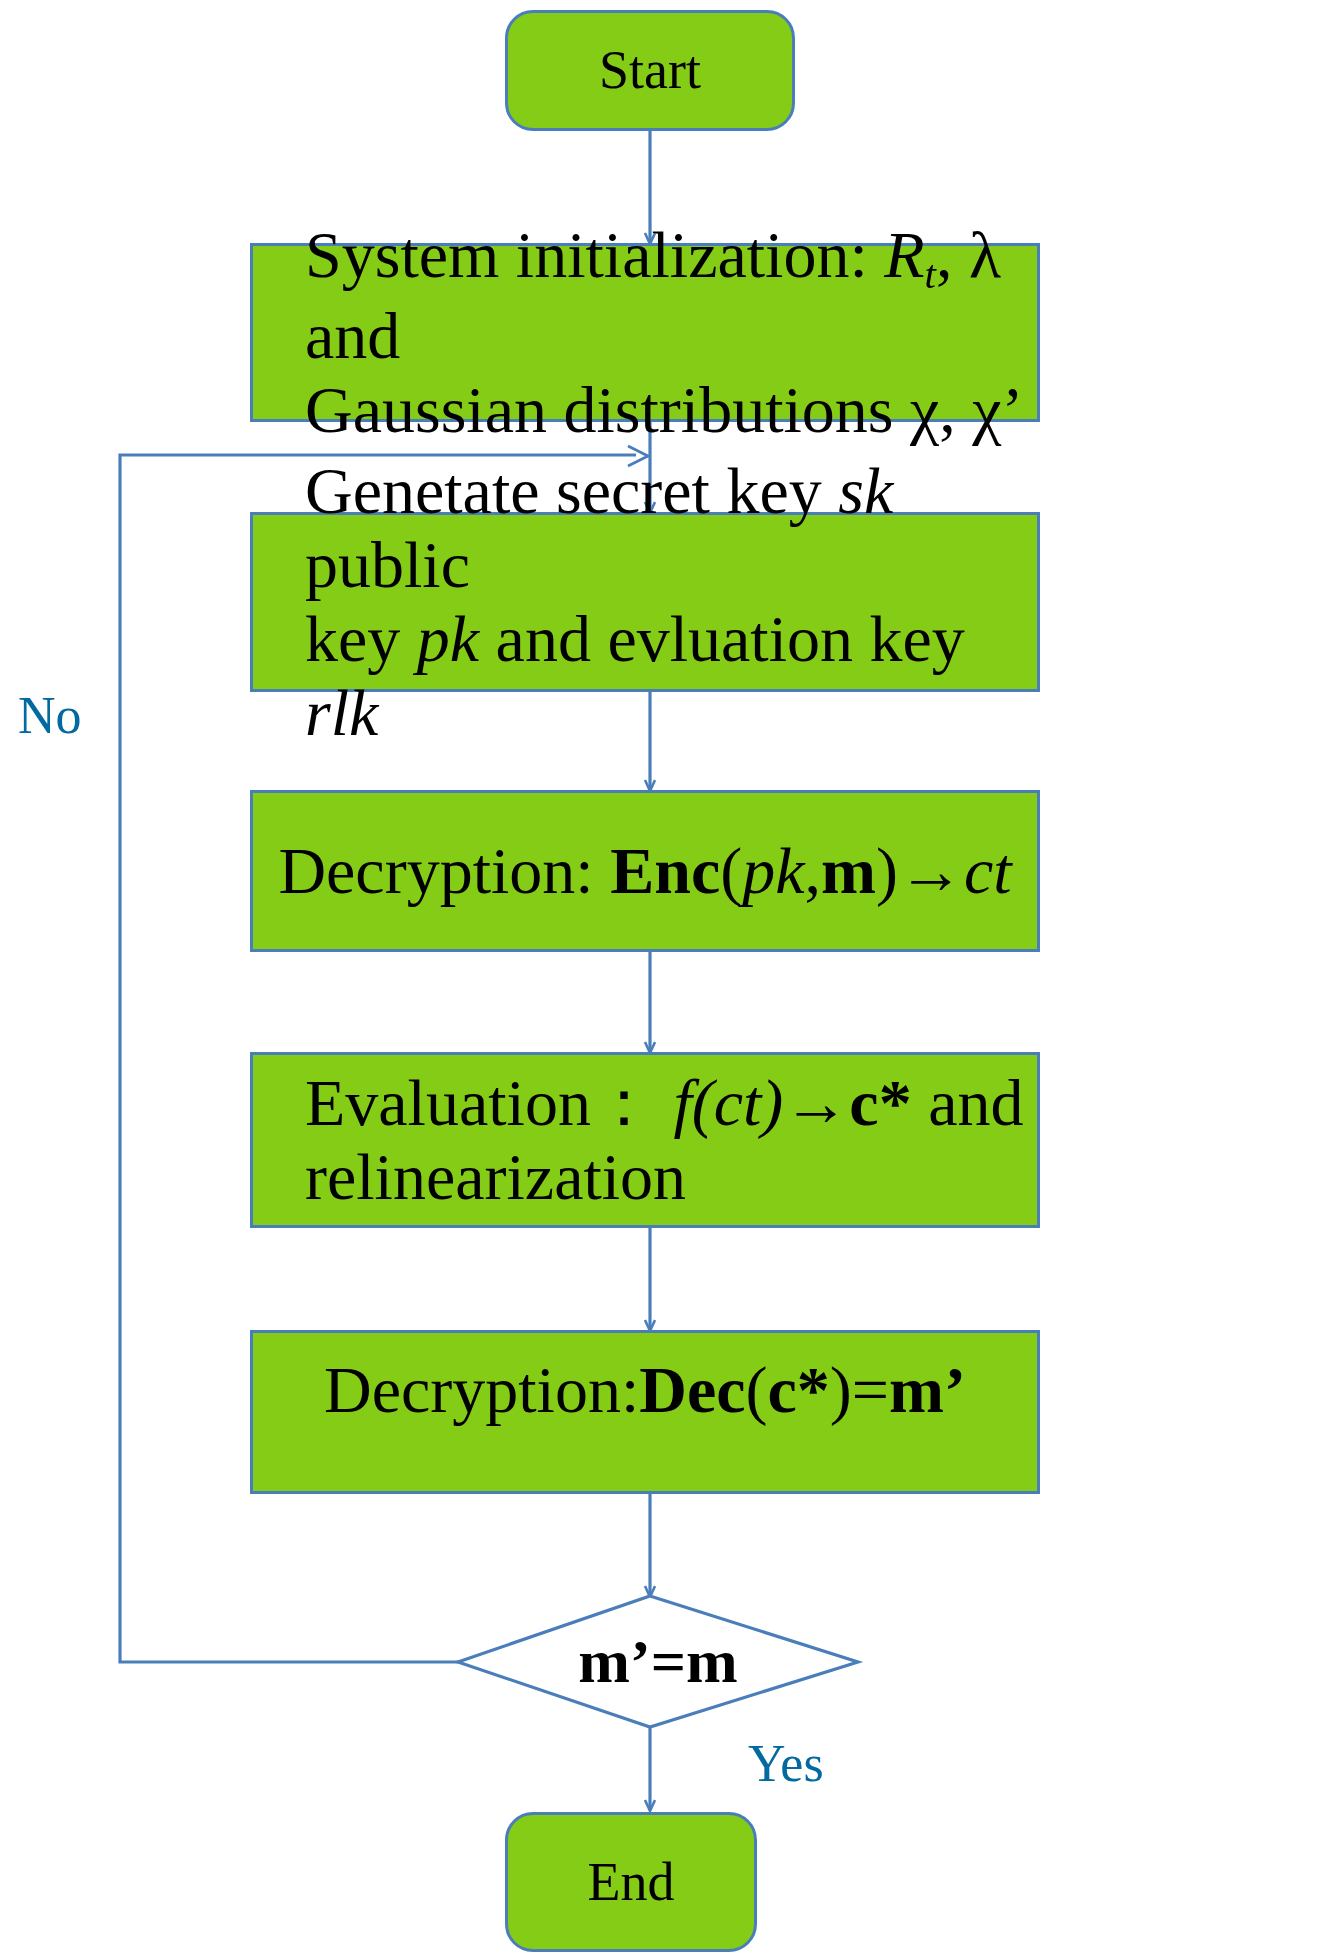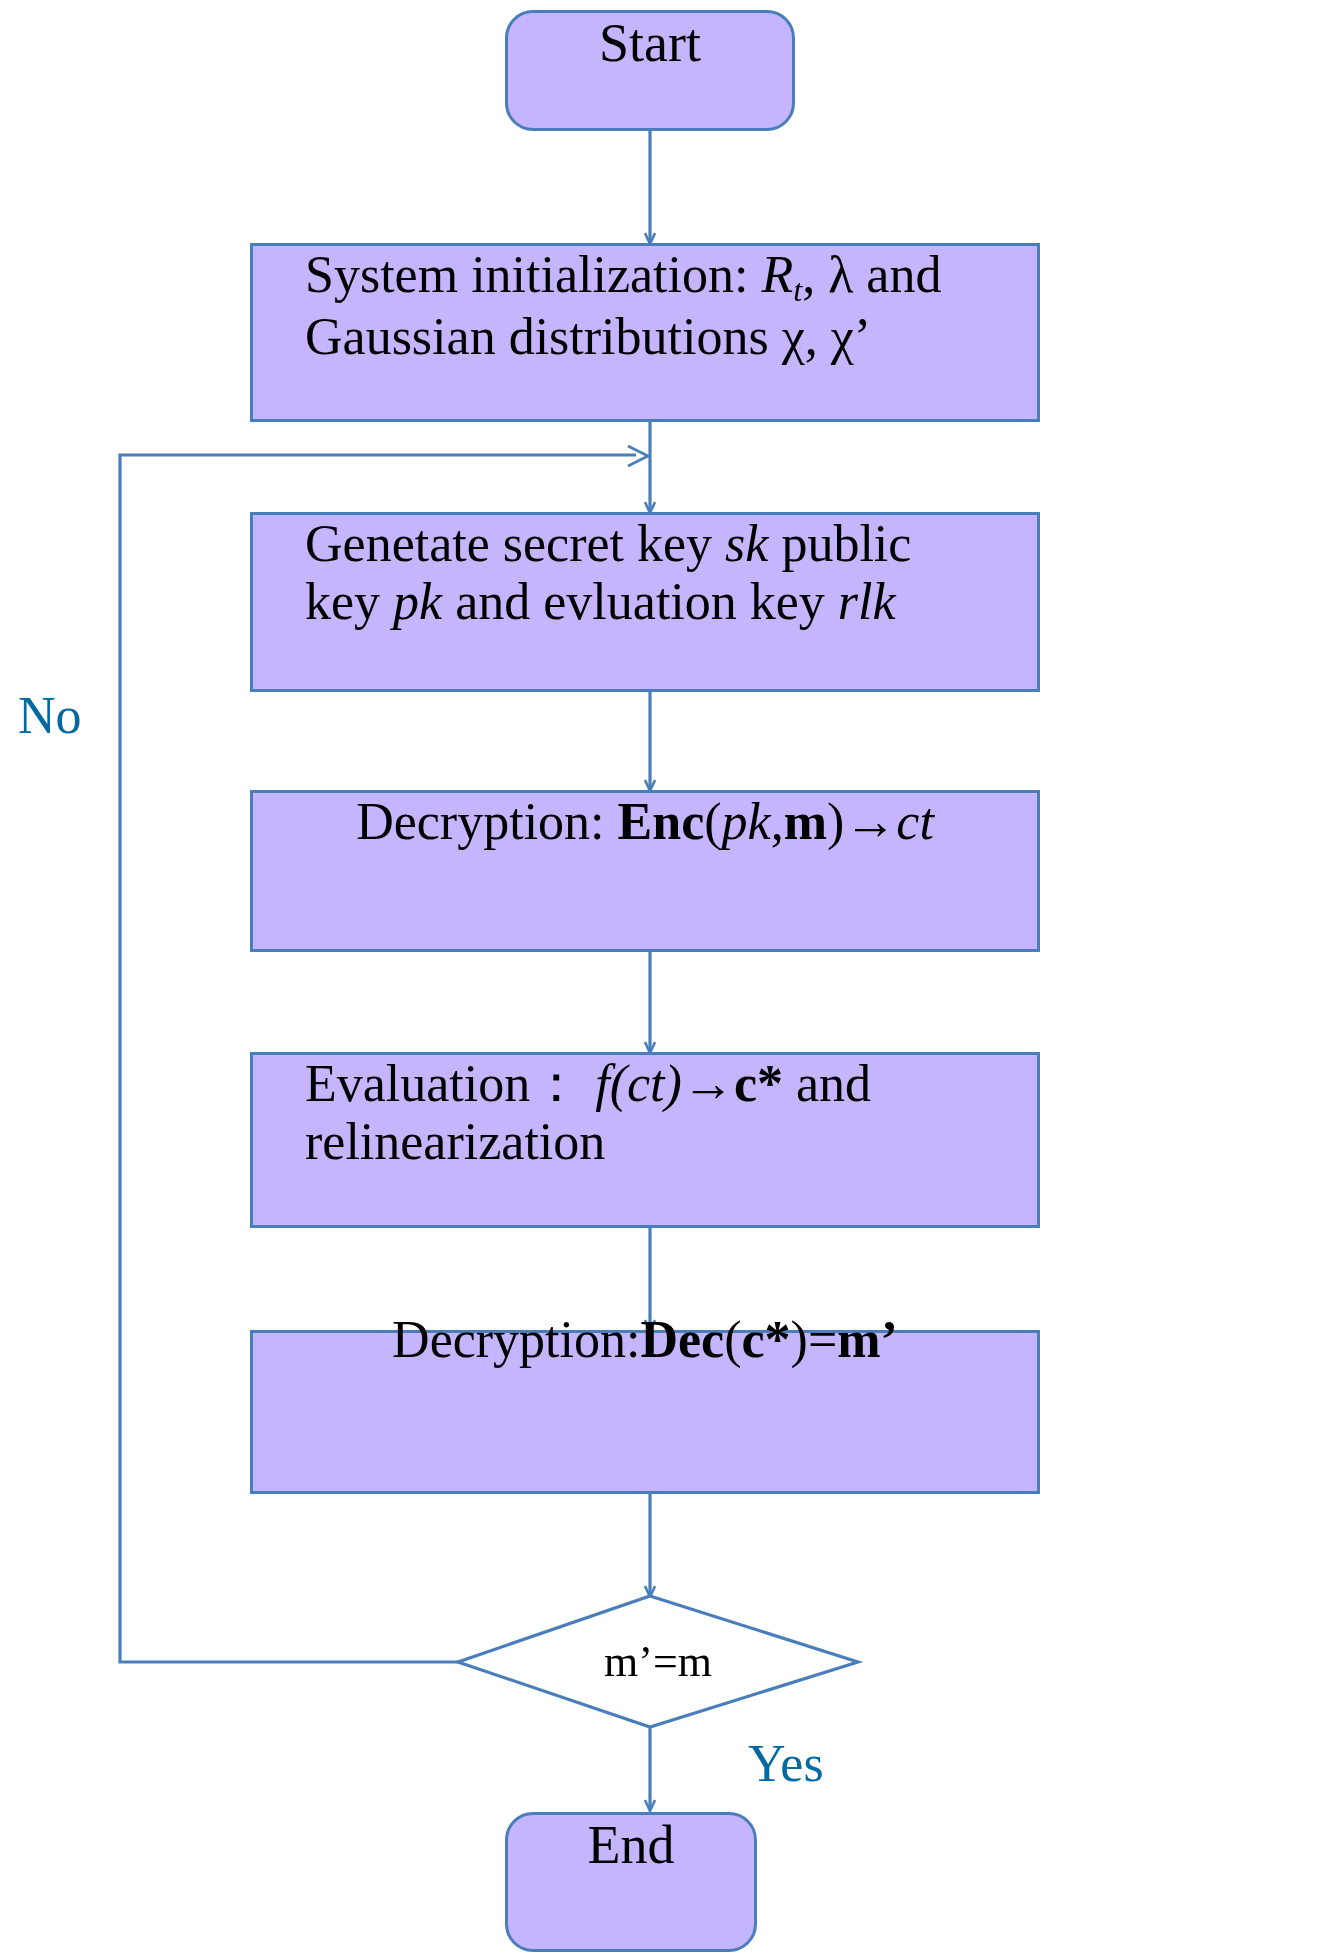--- a/index.html
+++ b/index.html
@@ -6,30 +6,30 @@
   body{
     width:1325px;height:1960px;
     background:#ffffff;
     font-family:"Liberation Serif", serif;
     position:relative;
     overflow:hidden;
   }
   #canvas{position:absolute;left:0;top:0;width:1325px;height:1960px;}
   svg.edges{position:absolute;left:0;top:0;width:1325px;height:1960px;pointer-events:none;}
 
-  .node{position:absolute;box-sizing:border-box;background:#c4b5fd;
-        display:flex;justify-content:center;
+  .node{position:absolute;box-sizing:border-box;background:#84cc16;
+        display:flex;align-items:center;justify-content:center;
         color:#000000;text-align:center;}
   .term{border:3px solid #4a7ebb;border-radius:28px;}
   .proc{border:3px solid #4a7ebb;}
   .txt{line-height:1.12;padding:0 10px;}
 
   .f-start{font-size:54px;}
-  .f-proc{font-size:52px;}
-  .f-diamond{font-size:44px;font-weight:normal;}
+  .f-proc{font-size:66px;}
+  .f-diamond{font-size:62px;font-weight:bold;}
 
   .lbl{position:absolute;color:#0369a1;font-size:52px;}
 
   .left-al{justify-content:flex-start;text-align:left;}
   i.it{font-style:italic;}
   b.bd{font-weight:bold;}
   sub.sb{font-size:0.62em;font-style:italic;vertical-align:-0.28em;}
 
   .diamond-wrap{position:absolute;}
   .diamond-text{position:absolute;left:0;top:0;width:100%;height:100%;

